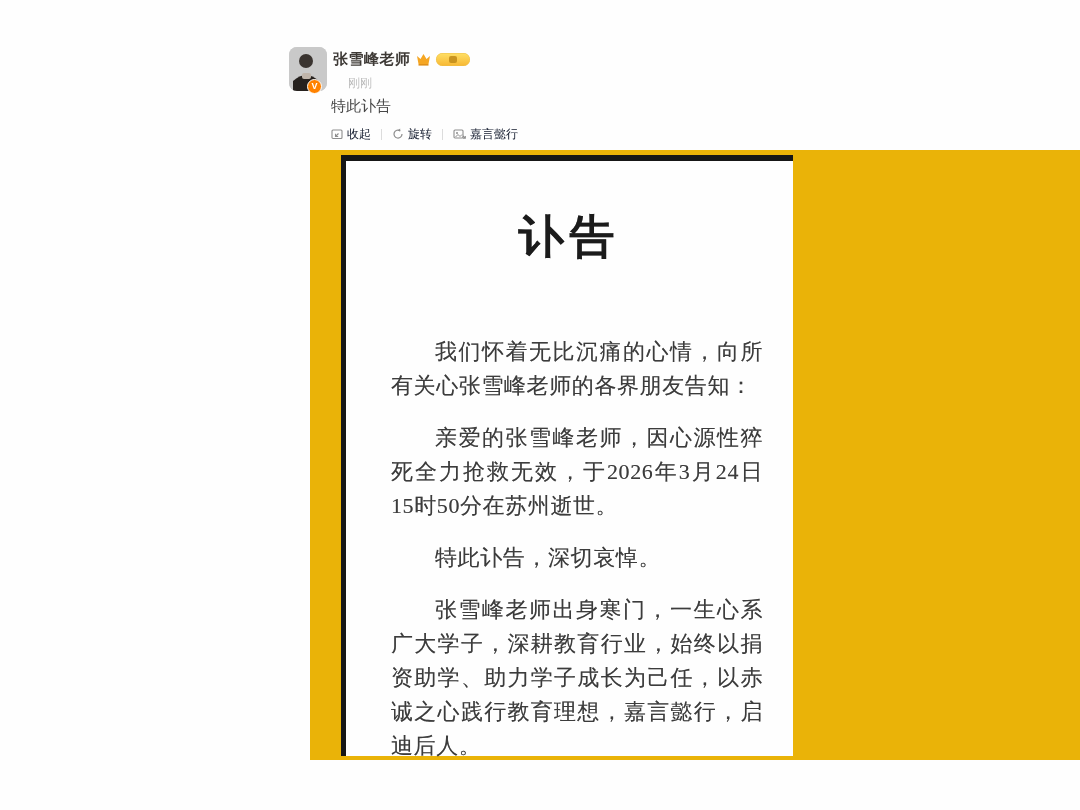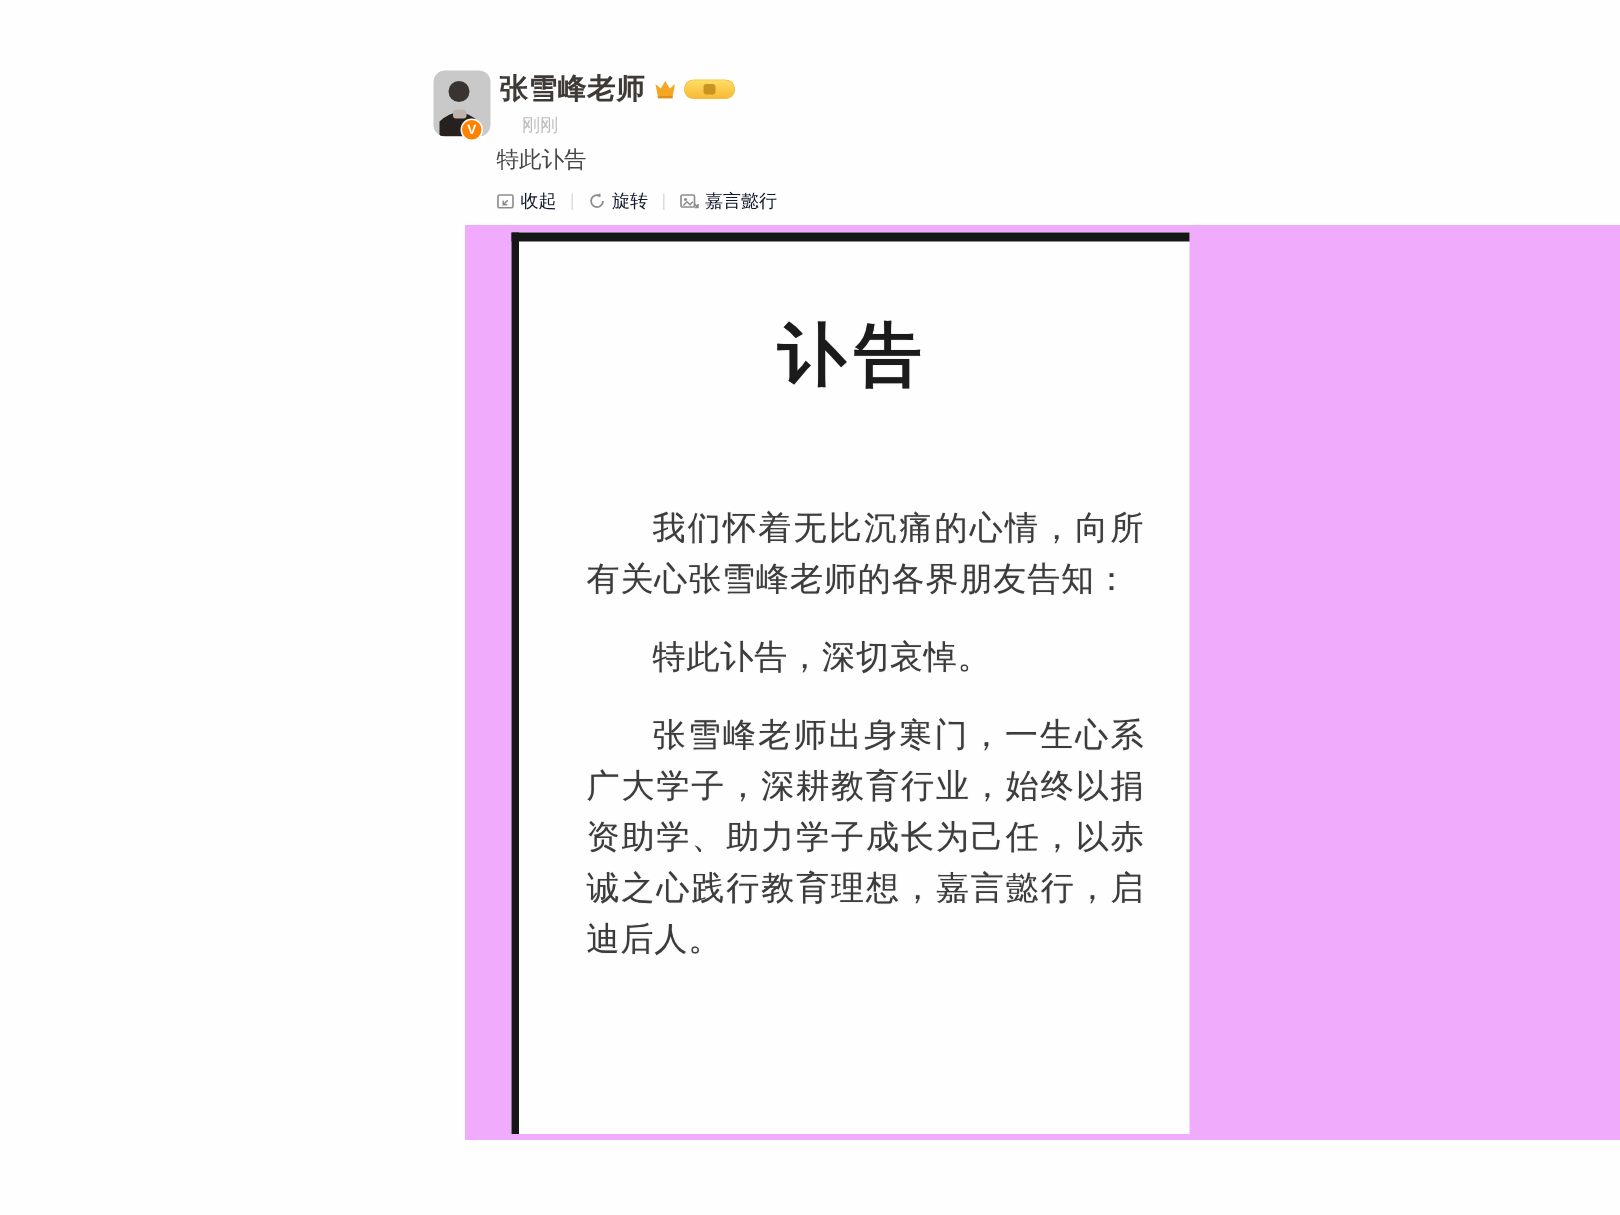--- a/index.html
+++ b/index.html
@@ -42,21 +42,21 @@
   }
   .author-row {
     position: absolute;
     left: 333px; top: 50px;
     height: 18px;
     display: flex;
     align-items: center;
     gap: 5px;
   }
   .author-name {
-    font-size: 19px;
+    font-size: 15px;
     font-weight: bold;
     color: #3e3a36;
     letter-spacing: 0.5px;
     cursor: pointer;
   }
   .crown-icon { width: 15px; height: 13px; display: inline-block; }
   .vip-pill {
     position: relative;
     width: 34px; height: 13px;
     border-radius: 7px;
@@ -105,21 +105,21 @@
   .tool-sep {
     width: 1px; height: 11px;
     background: #dcdcdc;
   }
 
   
   .photo {
     position: absolute;
     left: 310px; top: 150px;
     width: 770px; height: 610px;
-    background: #f0abfc;
+    background: #eab308;
     cursor: pointer;
   }
   .doc-frame {
     position: absolute;
     left: 31px; top: 5px;           
     width: 452px; height: 601px;
     border-top: 6px solid #161616;
     border-left: 5px solid #161616;
     background: #fefefe;
   }
@@ -204,19 +204,20 @@
       </svg>
       <span>嘉言懿行</span>
     </span>
   </div>
 
   <div class="photo">
     <div class="doc-frame">
       <div class="doc-title">讣告</div>
       <div class="doc-text">
         <p>我们怀着无比沉痛的心情，向所有关心张雪峰老师的各界朋友告知：</p>
+        <p>亲爱的张雪峰老师，因心源性猝死全力抢救无效，于2026年3月24日15时50分在苏州逝世。</p>
         <p>特此讣告，深切哀悼。</p>
         <p>张雪峰老师出身寒门，一生心系广大学子，深耕教育行业，始终以捐资助学、助力学子成长为己任，以赤诚之心践行教育理想，嘉言懿行，启迪后人。</p>
       </div>
     </div>
   </div>
 
 </div>
 
 </body></html>

